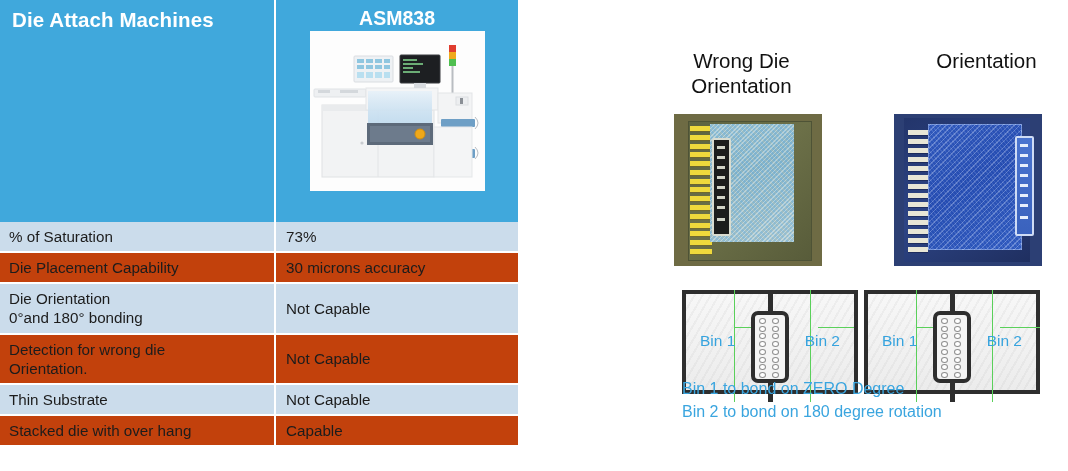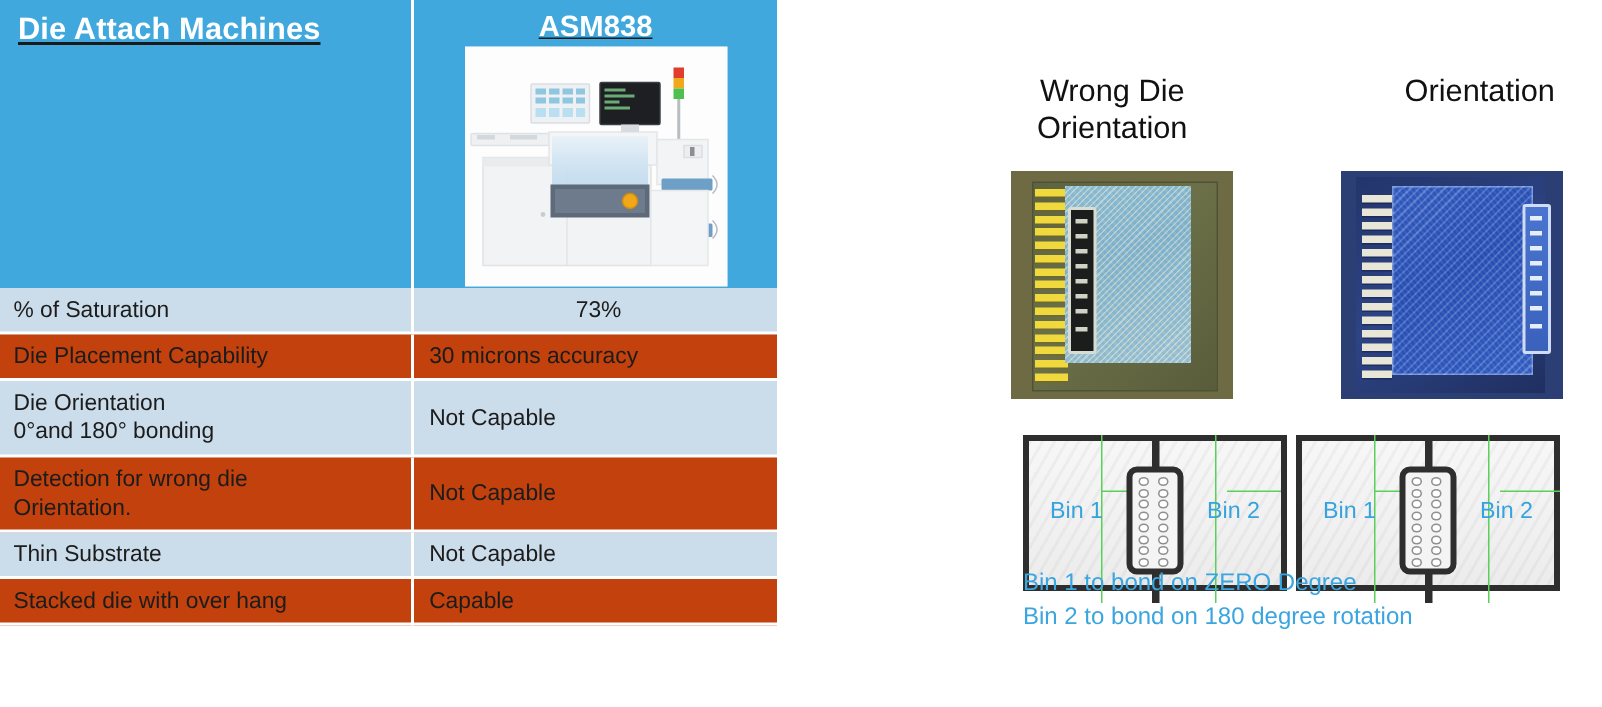--- a/index.html
+++ b/index.html
@@ -23,25 +23,24 @@
     position: absolute;
     left: 0;
     top: 0;
     width: 518px;
     border-collapse: separate;
     border-spacing: 0;
   }
 
   .tbl-header-row td {
     background: #40A8DC;
-    height: 192px;
+    height: 222px;
     vertical-align: top;
     padding: 0;
     border-right: 2px solid #ffffff;
-    text-decoration: underline;
   }
   .tbl-header-row td:last-child { border-right: 0; }
 
   .hdr-title {
     font-size: 20.5px;
     font-weight: bold;
     color: #ffffff;
     padding: 9px 0 0 12px;
     letter-spacing: .1px;
     line-height: 1.1;
@@ -81,21 +80,21 @@
     padding: 5px 6px 5px 10px;
     font-size: 15.2px;
     line-height: 1.26;
     vertical-align: middle;
     border-bottom: 2px solid #ffffff;
     color: #1c1c1c;
   }
   tr.shade-a td { background: #CBDCEB; }
   tr.shade-b td { background: #c2410c; }
 
-  tr.r-saturation td.col-value { text-align: center; }
+  tr.r-saturation td.col-value { text-align: left; }
   .val-neg { color: #FF0000; }
 
   
   #orientation-panel {
     position: absolute;
     left: 660px;
     top: 0;
     width: 408px;
     height: 471px;
   }

